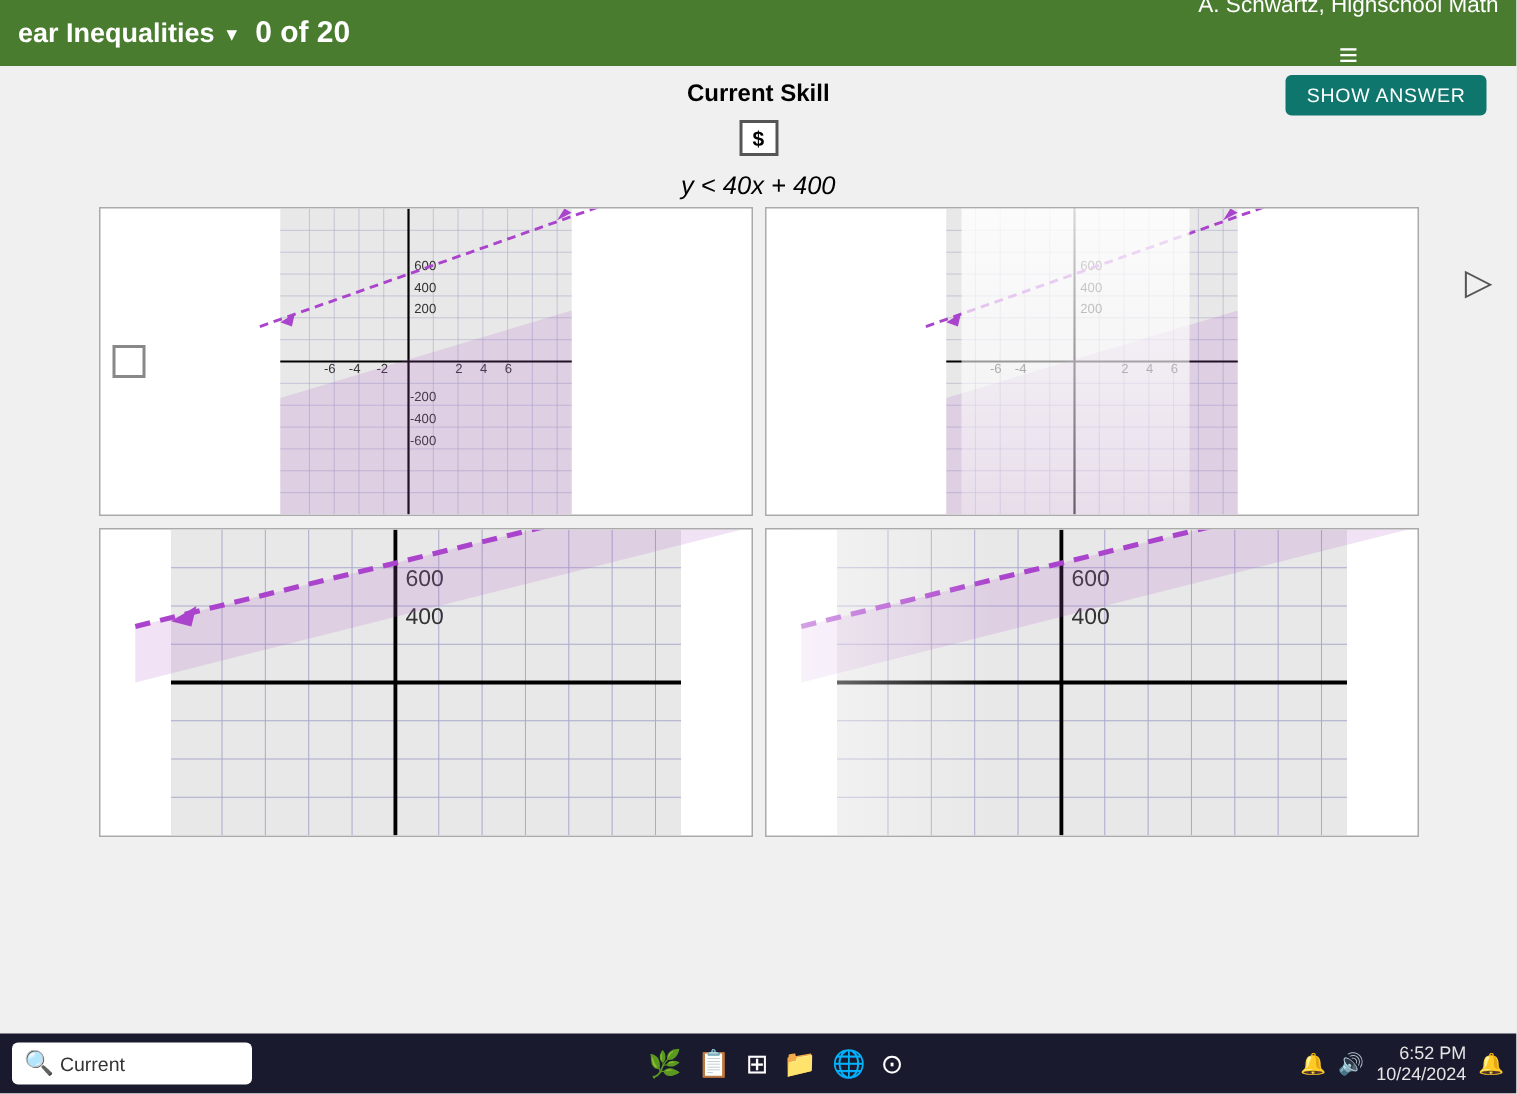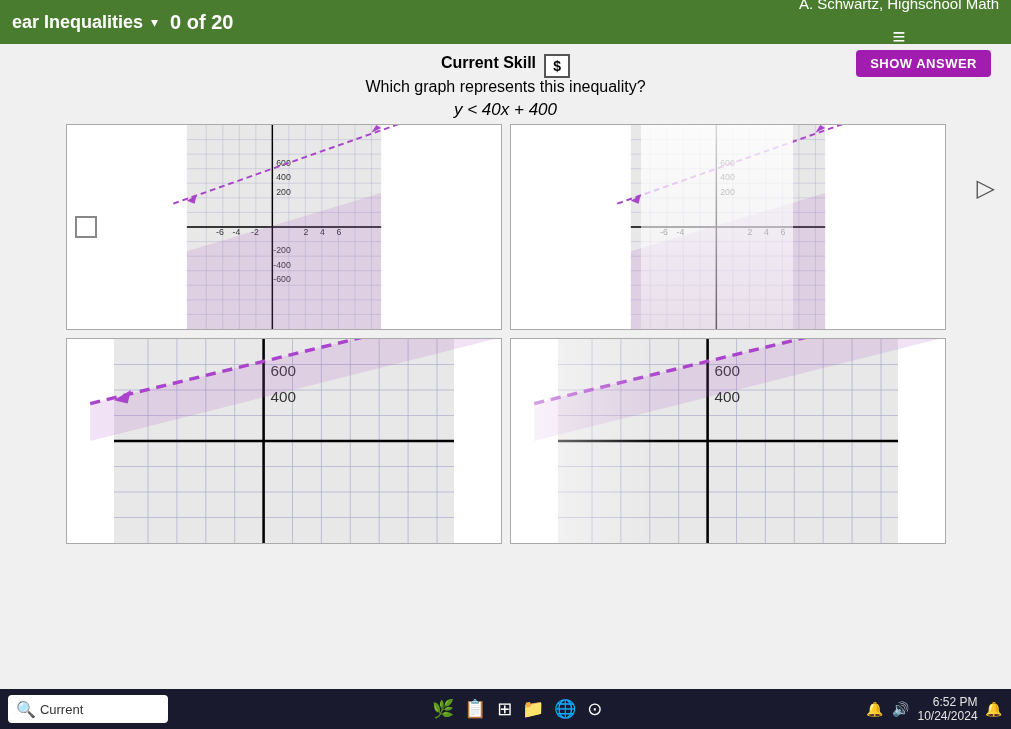--- a/index.html
+++ b/index.html
@@ -66,51 +66,53 @@
       background: #f0f0f0;
       display: flex;
       flex-direction: column;
       align-items: center;
       padding: 10px 20px;
       position: relative;
     }
 
     #current-skill-row {
       display: flex;
-      align-items: flex-start;
+      align-items: center;
       gap: 8px;
+      margin-bottom: 10px;
       width: 100%;
       justify-content: center;
       position: relative;
+      flex-direction: column;
     }
     #current-skill-label {
       font-weight: bold;
       font-size: 16px;
     }
     #skill-icon {
       display: inline-flex;
       align-items: center;
       justify-content: center;
       width: 26px;
       height: 24px;
       border: 2px solid #555;
       font-weight: bold;
       font-size: 14px;
       background: white;
     }
     #show-answer-btn {
       position: absolute;
       right: 0;
       top: -4px;
-      background: #a21caf;
+      background: #0f766e;
       color: white;
       border: none;
       padding: 6px 14px;
       font-size: 13px;
-      font-weight: bold;
+      font-weight: normal;
       border-radius: 4px;
       cursor: pointer;
       letter-spacing: 0.5px;
     }
 
     #question-text {
       font-size: 16px;
       margin-bottom: 4px;
       text-align: center;
     }
@@ -253,21 +255,20 @@
 </div>
 
 <div id="main-content">
 
   <div id="current-skill-row">
     <span id="current-skill-label">Current Skill</span>
     <span id="skill-icon">$</span>
     <button id="show-answer-btn">SHOW ANSWER</button>
   </div>
 
-  <div id="question-text">Which graph represents this inequality?</div>
   <div id="inequality-text">y &lt; 40x + 400</div>
 
   <div id="graphs-grid">
 
     <div class="graph-cell" style="position:relative;">
       
       <div class="graph-checkbox"></div>
       <svg class="graph-svg" viewBox="0 0 200 210" xmlns="http://www.w3.org/2000/svg">
 
         <rect width="200" height="210" fill="#e8e8e8"></rect>

